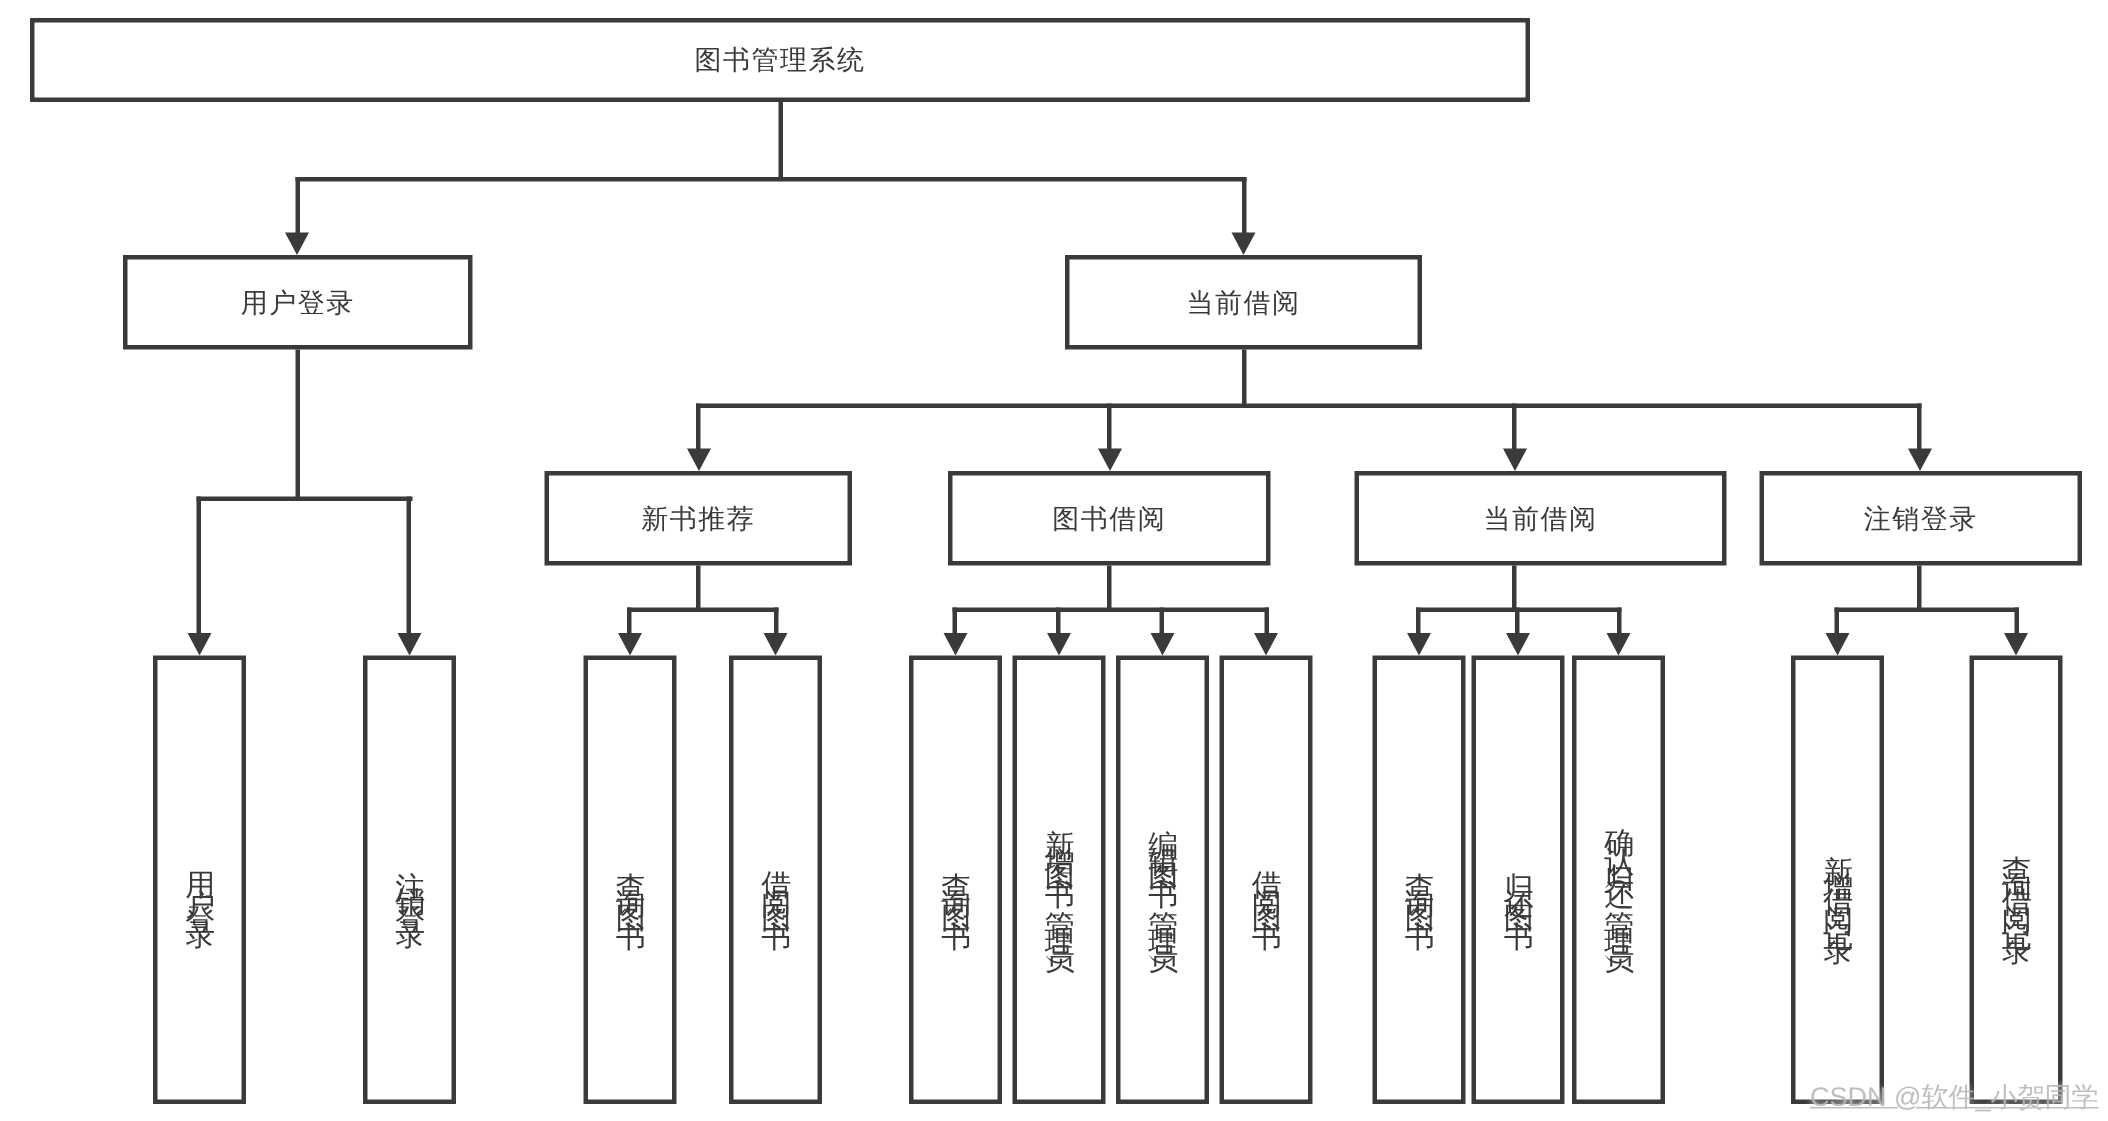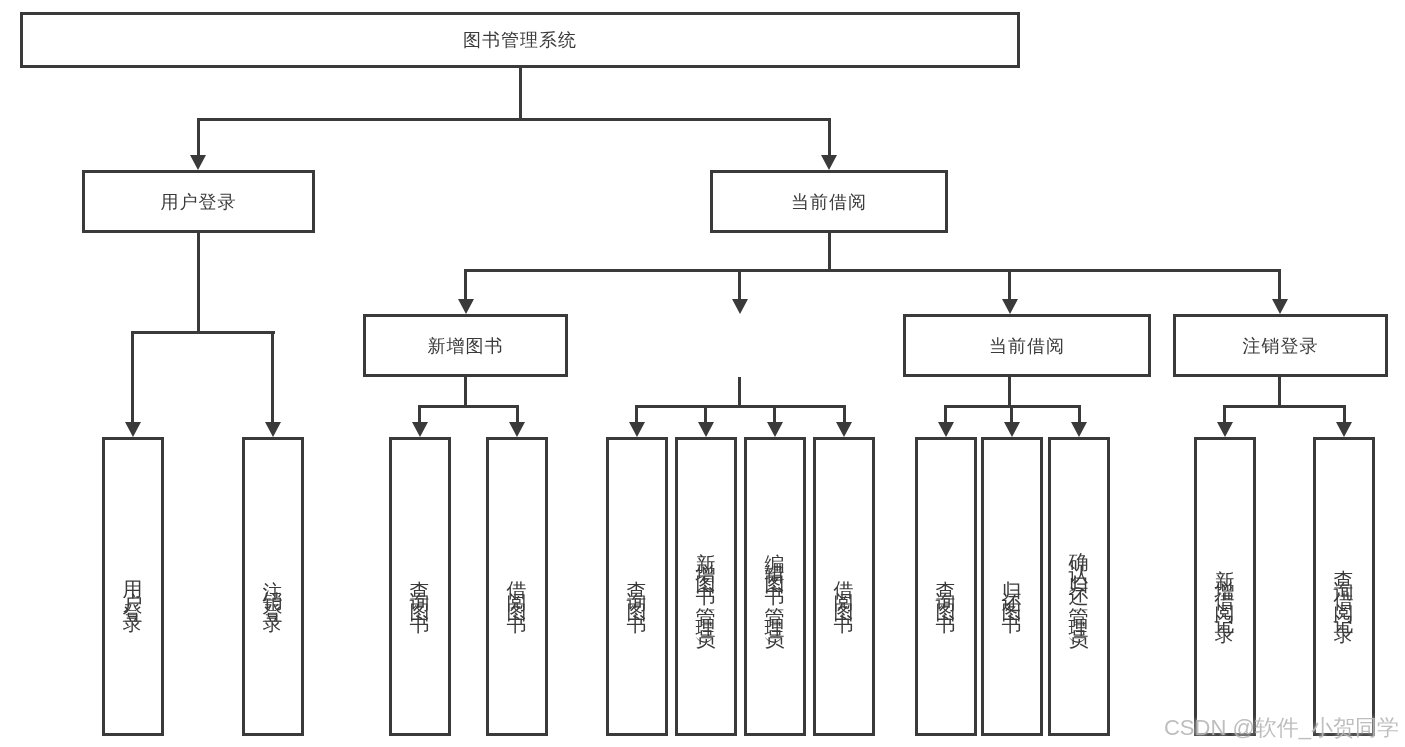--- a/index.html
+++ b/index.html
@@ -22,42 +22,46 @@
     font-size:20px; letter-spacing:11px; line-height:1;
   }
   .line { position:absolute; background:#3a3a3a; }
   .arrow {
     position:absolute; width:0; height:0;
     border-left:8px solid transparent; border-right:8px solid transparent;
     border-top:15px solid #3a3a3a;
   }
   .watermark {
     position:absolute; right:6px; bottom:4px; z-index:5;
-    font-size:22px; color:#b9b9b9; opacity:0.92;
+    font-size:18px; color:#b9b9b9; opacity:0.92;
     text-shadow:0 0 4px #ffffff;
+    text-decoration:underline;
   }
 </style>
 </head>
 <body>
 
 <div class="stage">
 
   <div class="box" style="left:20px;top:12px;width:1000px;height:56px;align-items:center;">
     <span>图书管理系统</span>
   </div>
 
   <div class="box" style="left:82px;top:170px;width:233px;height:63px;">
     <span>用户登录</span>
   </div>
   <div class="box" style="left:710px;top:170px;width:238px;height:63px;">
     <span>当前借阅</span>
   </div>
 
   <div class="box" style="left:363px;top:314px;width:205px;height:63px;">
-    <span>新增图书</span>
+    <span>新书推荐</span>
+  </div>
+  <div class="box" style="left:632px;top:314px;width:215px;height:63px;">
+    <span>图书借阅</span>
   </div>
   <div class="box" style="left:903px;top:314px;width:248px;height:63px;">
     <span>当前借阅</span>
   </div>
   <div class="box" style="left:1173px;top:314px;width:215px;height:63px;">
     <span>注销登录</span>
   </div>
 
   <div class="box leaf" style="left:102px;">
     <span>用户登录</span>

